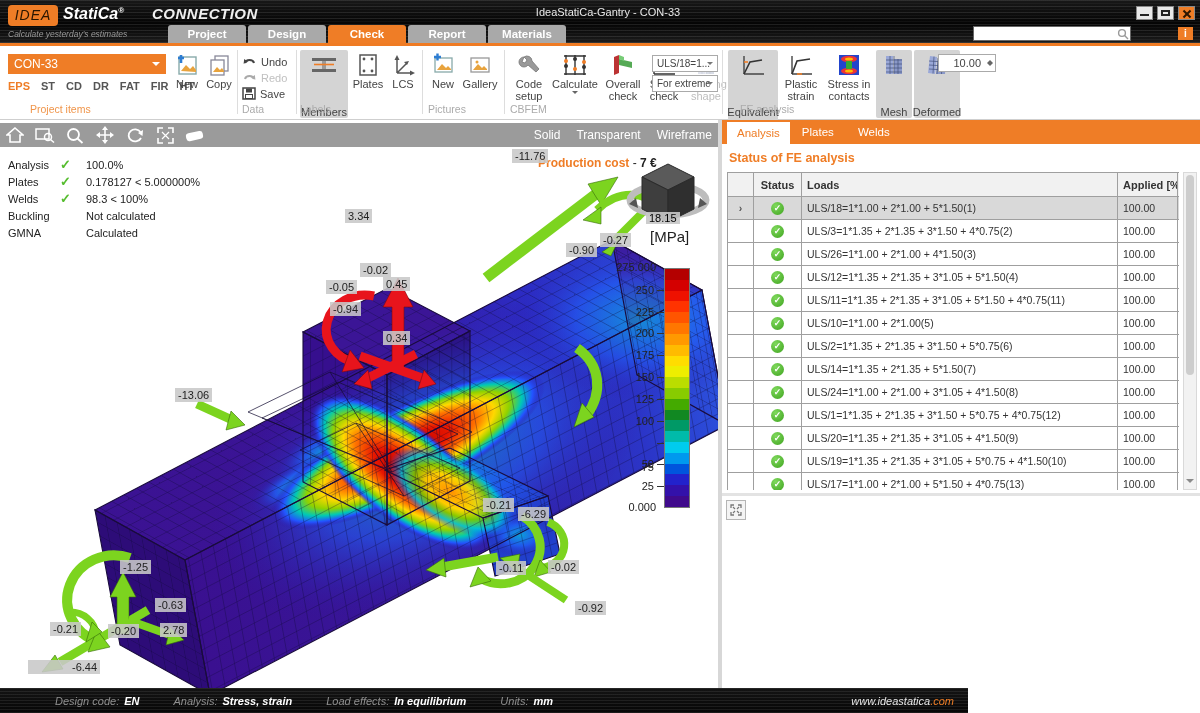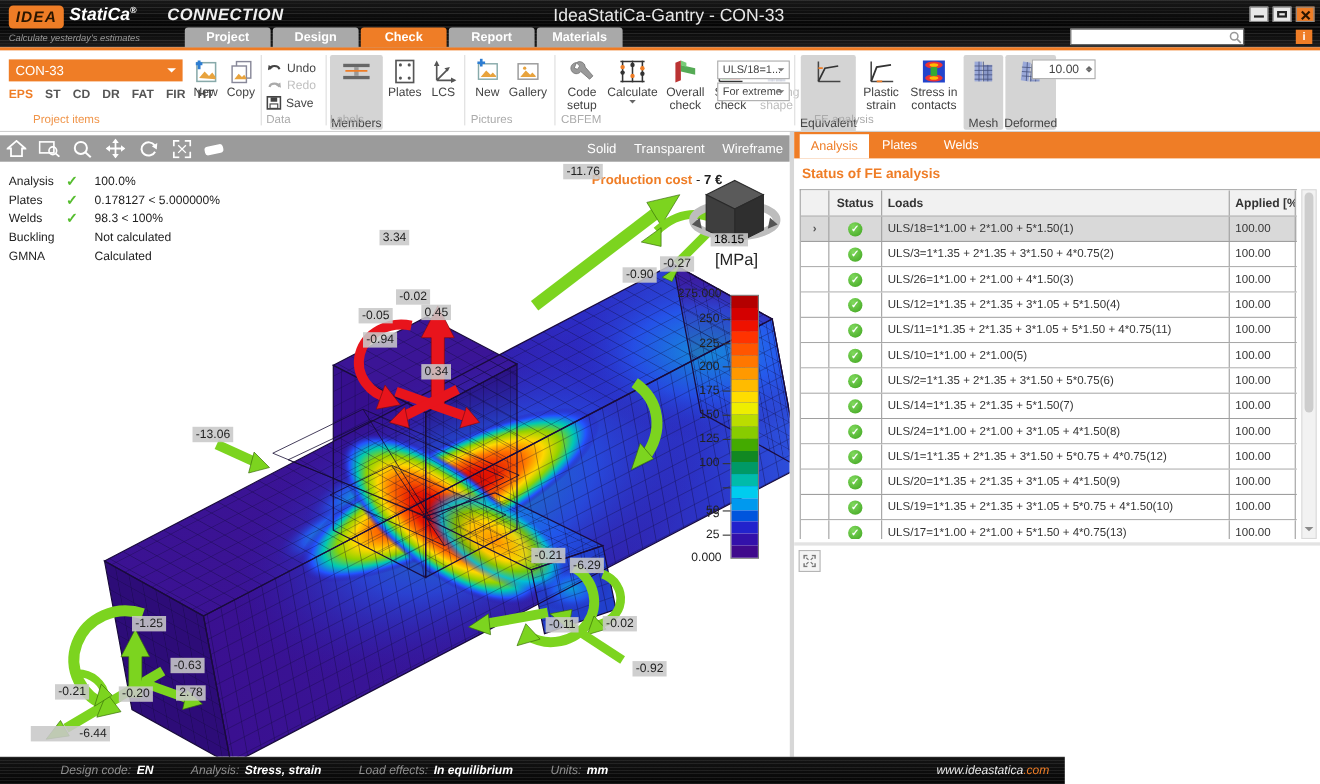--- a/index.html
+++ b/index.html
@@ -7,27 +7,27 @@
   .app { position:relative; width:1200px; height:713px; overflow:hidden;
          font-family:"Liberation Sans", sans-serif; background:#fff; }
 
   
   .titlebar { position:absolute; left:0; top:0; width:1200px; height:46px;
     background:
       repeating-linear-gradient(180deg, rgba(255,255,255,.10) 0 1px, rgba(0,0,0,0) 1px 3px, rgba(255,255,255,.04) 3px 4px, rgba(0,0,0,0) 4px 6px),
       linear-gradient(180deg,#181818,#050505 55%,#1c1c1c);
     border-bottom:3px solid #ef7b23; }
   .logo-box { position:absolute; left:8px; top:5px; width:50px; height:21px; background:#ef7d26;
-    border-radius:4px; color:#2b1600; font-weight:bold; font-style:italic; font-size:14px;
+    border-radius:4px; color:#2b1600; font-weight:normal; font-style:italic; font-size:14px;
     text-align:center; line-height:21px; letter-spacing:1px; }
   .brand { position:absolute; left:63px; top:5px; color:#fff; font-weight:bold; font-style:italic; font-size:16px; }
   .brand sup { font-size:8px; }
   .product { position:absolute; left:152px; top:5px; color:#efefef; font-weight:bold; font-style:italic; font-size:15px; letter-spacing:.5px; }
   .tagline { position:absolute; left:8px; top:29px; color:#9a9a9a; font-style:italic; font-size:8.5px; }
-  .win-title { position:absolute; left:16px; right:0; top:6px; text-align:center; color:#e8e8e8; font-size:16px; }
+  .win-title { position:absolute; left:16px; right:0; top:6px; text-align:center; color:#e8e8e8; font-size:11px; }
   .winbtn { position:absolute; top:6px; width:17px; height:14px; background:#e8e8e8; border:1px solid #888; cursor:pointer; }
   .winbtn.min::after { content:""; position:absolute; left:3px; right:3px; bottom:3px; height:2px; background:#222; }
   .winbtn.max::after { content:""; position:absolute; left:3px; right:3px; top:3px; bottom:3px; border:2px solid #222; }
   .winbtn.close { background:#ef7d26; }
   .winbtn.close::before, .winbtn.close::after { content:""; position:absolute; left:7px; top:2px; width:2px; height:10px; background:#2b1600; }
   .winbtn.close::before { transform:rotate(45deg);} .winbtn.close::after { transform:rotate(-45deg);}
   .searchbox { position:absolute; left:973px; top:26px; width:158px; height:15px; background:#fff; border:1px solid #666; font-size:10px; padding:0 16px 0 4px; }
   .search-glyph { position:absolute; left:1117px; top:28px; }
   .infobtn { position:absolute; left:1178px; top:27px; width:15px; height:13px; background:#ef7d26; color:#fff; font-weight:bold; font-size:10px; text-align:center; line-height:13px; cursor:pointer; }
 

